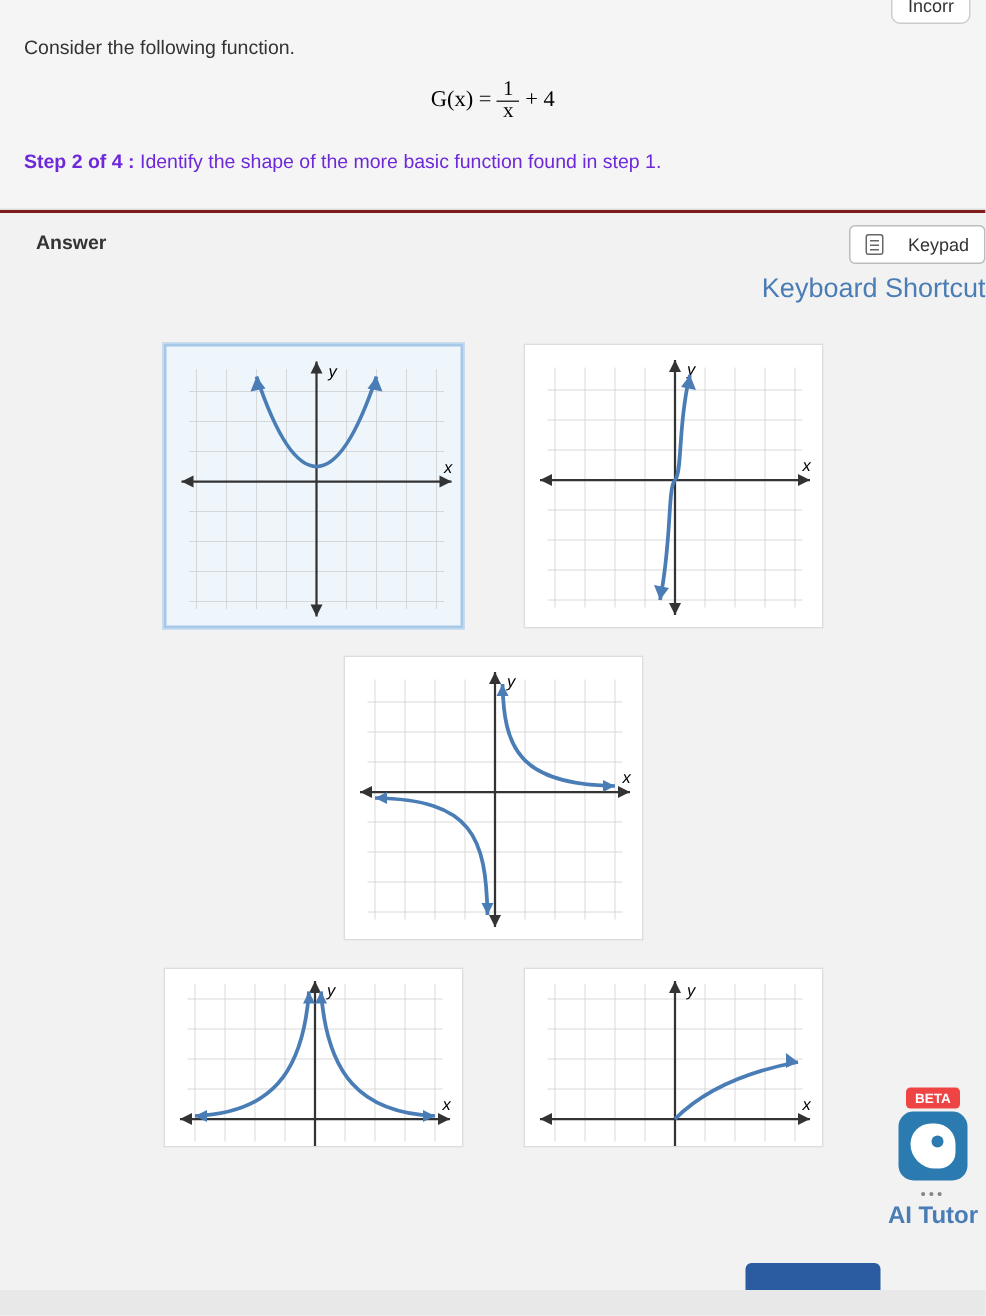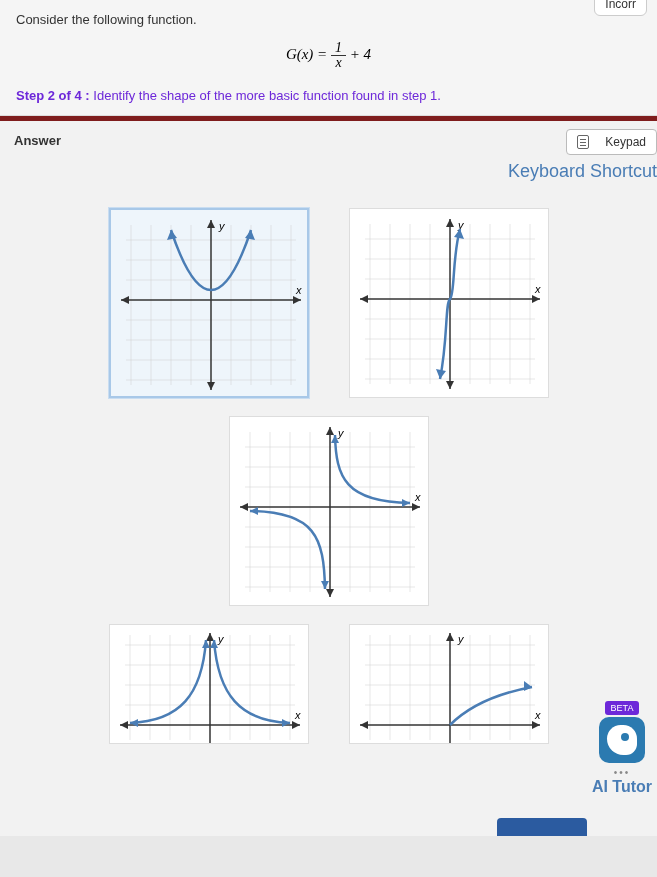--- a/index.html
+++ b/index.html
@@ -17,53 +17,52 @@
       right: 10px;
       background: #fff;
       border: 1px solid #ccc;
       border-radius: 0 0 6px 6px;
       padding: 4px 10px;
       font-size: 12px;
       color: #333;
     }
     .question-section {
       background: #f5f5f5;
-      padding: 12px 16px;
+      padding: 24px 16px;
       border-bottom: 1px solid #ddd;
     }
     .prompt-text {
       font-size: 13px;
       color: #333;
       margin-bottom: 14px;
     }
     .equation {
       text-align: center;
       font-size: 15px;
-      font-style: italic;
       font-family: 'Times New Roman', serif;
       margin: 10px 0 18px 0;
     }
     .equation .frac {
       display: inline-block;
       vertical-align: middle;
       text-align: center;
       font-size: 14px;
       line-height: 1;
     }
     .equation .frac .num { display: block; border-bottom: 1px solid #333; padding: 0 4px; }
     .equation .frac .den { display: block; padding: 0 4px; }
     .step-text {
       font-size: 13px;
       color: #6d28d9;
     }
     .step-text .bold { font-weight: bold; }
     .answer-section {
       background: #f2f2f2;
-      border-top: 5px solid #7f1d1d;
-      padding: 12px 14px;
+      border-top: 2px solid #7f1d1d;
+      padding: 12px 24px;
       position: relative;
       min-height: 720px;
     }
     .answer-label {
       font-size: 13px;
       font-weight: bold;
       color: #333;
     }
     .keypad-area {
       position: absolute;
@@ -133,24 +132,24 @@
     svg { display: block; }
     .ai-tutor {
       position: absolute;
       right: 4px;
       bottom: 40px;
       width: 62px;
       text-align: center;
     }
     .beta-badge {
       display: inline-block;
-      background: #6d28d9;
+      background: #ef4444;
       color: #fff;
       font-size: 9px;
-      font-weight: normal;
+      font-weight: bold;
       padding: 2px 6px;
       border-radius: 3px;
       margin-bottom: 2px;
     }
     .tutor-icon {
       width: 46px;
       height: 46px;
       background: #2b7ab0;
       border-radius: 10px;
       margin: 0 auto 4px auto;

